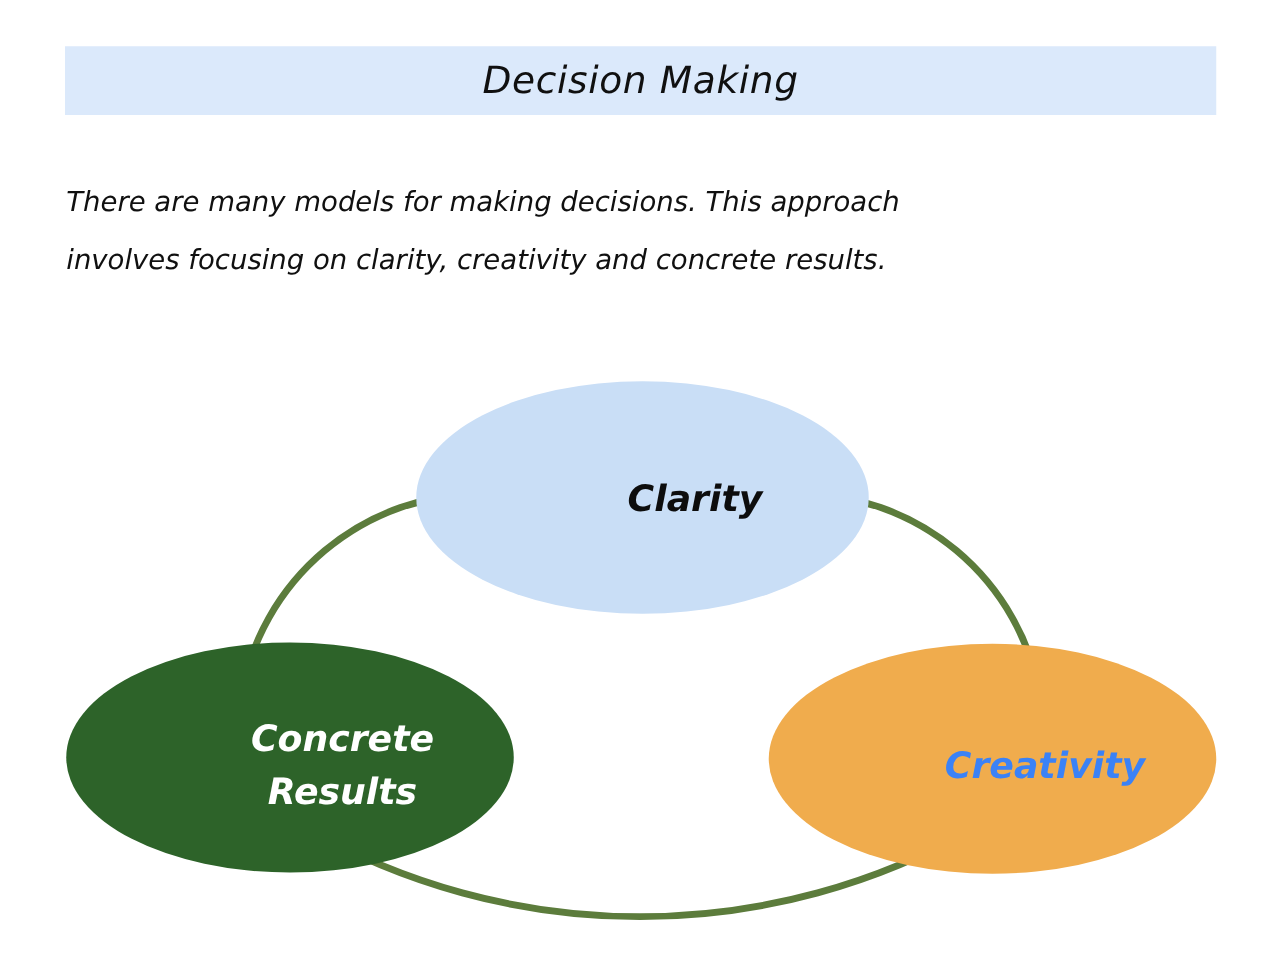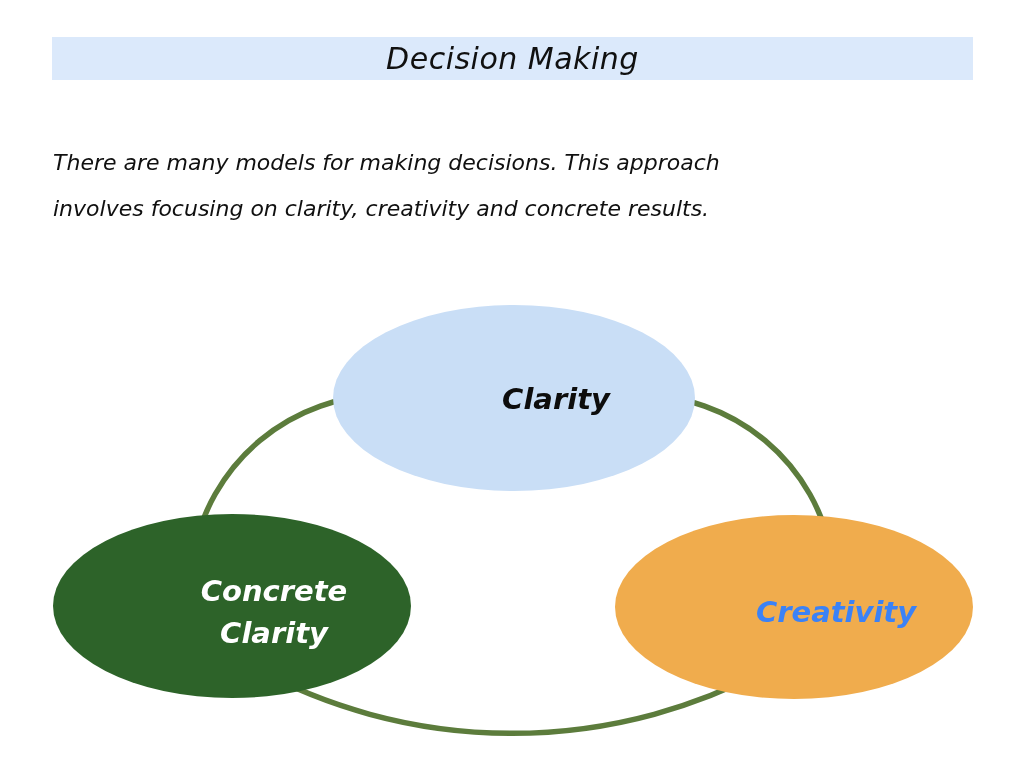--- a/index.html
+++ b/index.html
@@ -9,21 +9,21 @@
     height: 768px;
     background: #ffffff;
     overflow: hidden;
     font-family: "DejaVu Sans", "Liberation Sans", sans-serif;
   }
   .title-bar {
     position: absolute;
     left: 52px;
     top: 37px;
     width: 921px;
-    height: 43px;
+    height: 55px;
     display: flex;
     align-items: center;
     justify-content: center;
   }
   .title-bar .title-text {
     font-size: 30px;
     font-style: italic;
     letter-spacing: 0.5px;
   }
   .intro {
@@ -75,17 +75,17 @@
       <path d="M 640 395 A 195 195 0 0 1 832 556" stroke="#5c7c3c"></path>
       <path d="M 242 661 A 540 540 0 0 0 782 661" stroke="#5c7c3c"></path>
     </g>
     <ellipse cx="514" cy="398" rx="181" ry="93" fill="#c9def6"></ellipse>
     <ellipse cx="232" cy="606" rx="179" ry="92" fill="#2d6329"></ellipse>
     <ellipse cx="794" cy="607" rx="179" ry="92" fill="#f0ac4d"></ellipse>
   </svg>
 
   <div class="node-label label-clarity" style="color: rgb(13, 13, 13);">Clarity</div>
 
-  <div class="node-label label-concrete" style="color: rgb(255, 255, 255);">Concrete Clarity</div>
+  <div class="node-label label-concrete" style="color: rgb(255, 255, 255);">Concrete Results</div>
 
   <div class="node-label label-creativity" style="color: #3b82f6;">Creativity</div>
 
 </div>
 
 </body></html>

